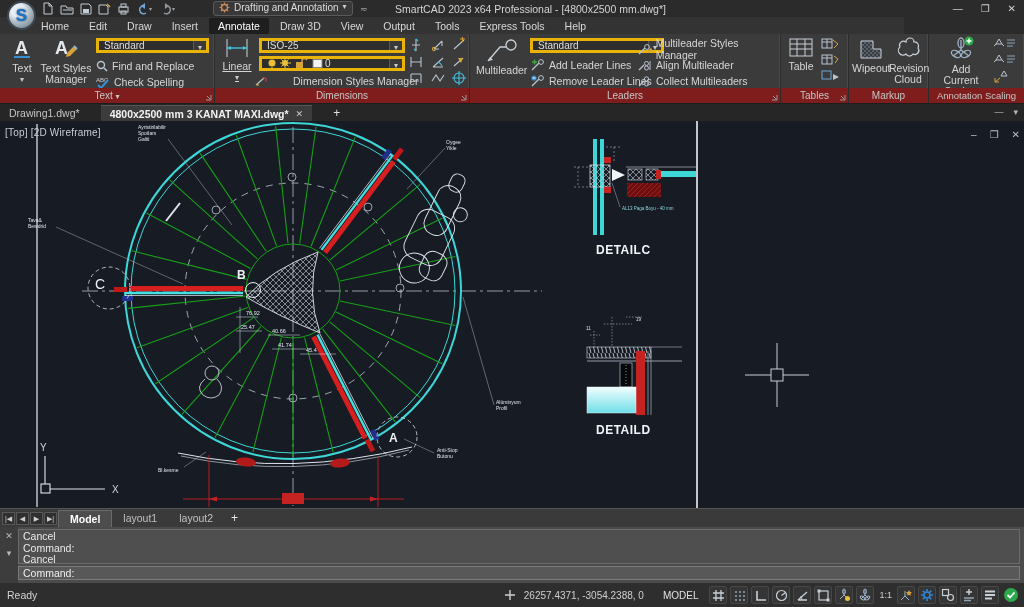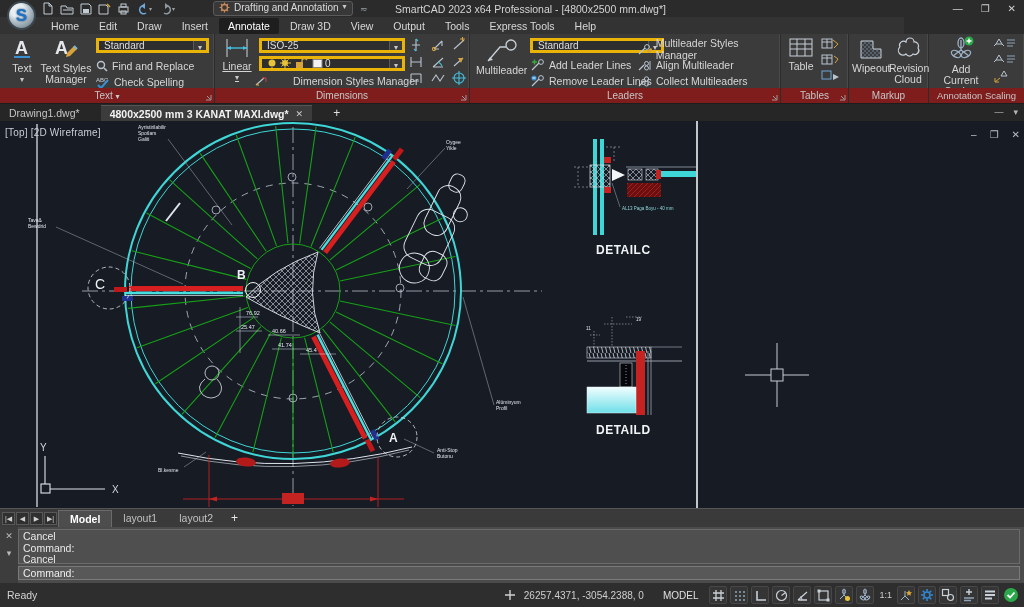--- a/index.html
+++ b/index.html
@@ -17,21 +17,21 @@
     text-shadow:0 0 2px #0c3a66; }
   .qat { top:2px; height:13px; display:flex; align-items:center; gap:6px; color:#c9ced3; }
   .qat .qbtn { display:flex; align-items:center; }
   #workspace-pill { left:213px; top:1px; height:15px; background:#383838; border:1px solid #5a5a5a;
     border-radius:3px; display:flex; align-items:flex-start; padding:0 5px; gap:4px; color:#dcdcdc; font-size:10px; }
   #app-title { left:0; top:3px; width:1024px; text-align:center; font-size:10.5px; color:#d4d4d4;padding-left:37px; }
   .wincontrols { top:3px; right:8px; display:flex; gap:18px; color:#cfcfcf; font-size:10px; }
 
   
   #menurow { left:0; top:17px; width:904px; height:17px; background:#333333; display:flex;
-    align-items:center; padding-left:42px; gap:2px; }
+    align-items:center; padding-left:32px; gap:2px; }
   .mtab { color:#d8d8d8; font-size:10.5px; padding:2px 9px; border-radius:2px; }
   .mtab.active { background:#1e1e1e; color:#ffffff; }
 
   
   #ribbon { left:0; top:34px; width:1024px; height:70px; background:#3b3b3b; border-bottom:1px solid #1d1d1d; }
   .panel { position:absolute; top:0; height:69px; border-right:1px solid #2c2c2c; box-shadow:inset -1px 0 0 #4a4a4a; }
   .pcap { position:absolute; left:0; right:0; bottom:0; height:15px; background:#7f1d1d;
     color:#c6c6c6; font-size:10px; text-align:center; line-height:15px; }
   .launcher { position:absolute; right:2px; bottom:2px; }
   .bigbtn { position:absolute; text-align:center; color:#d6d6d6; font-size:10.5px; line-height:11px; }

